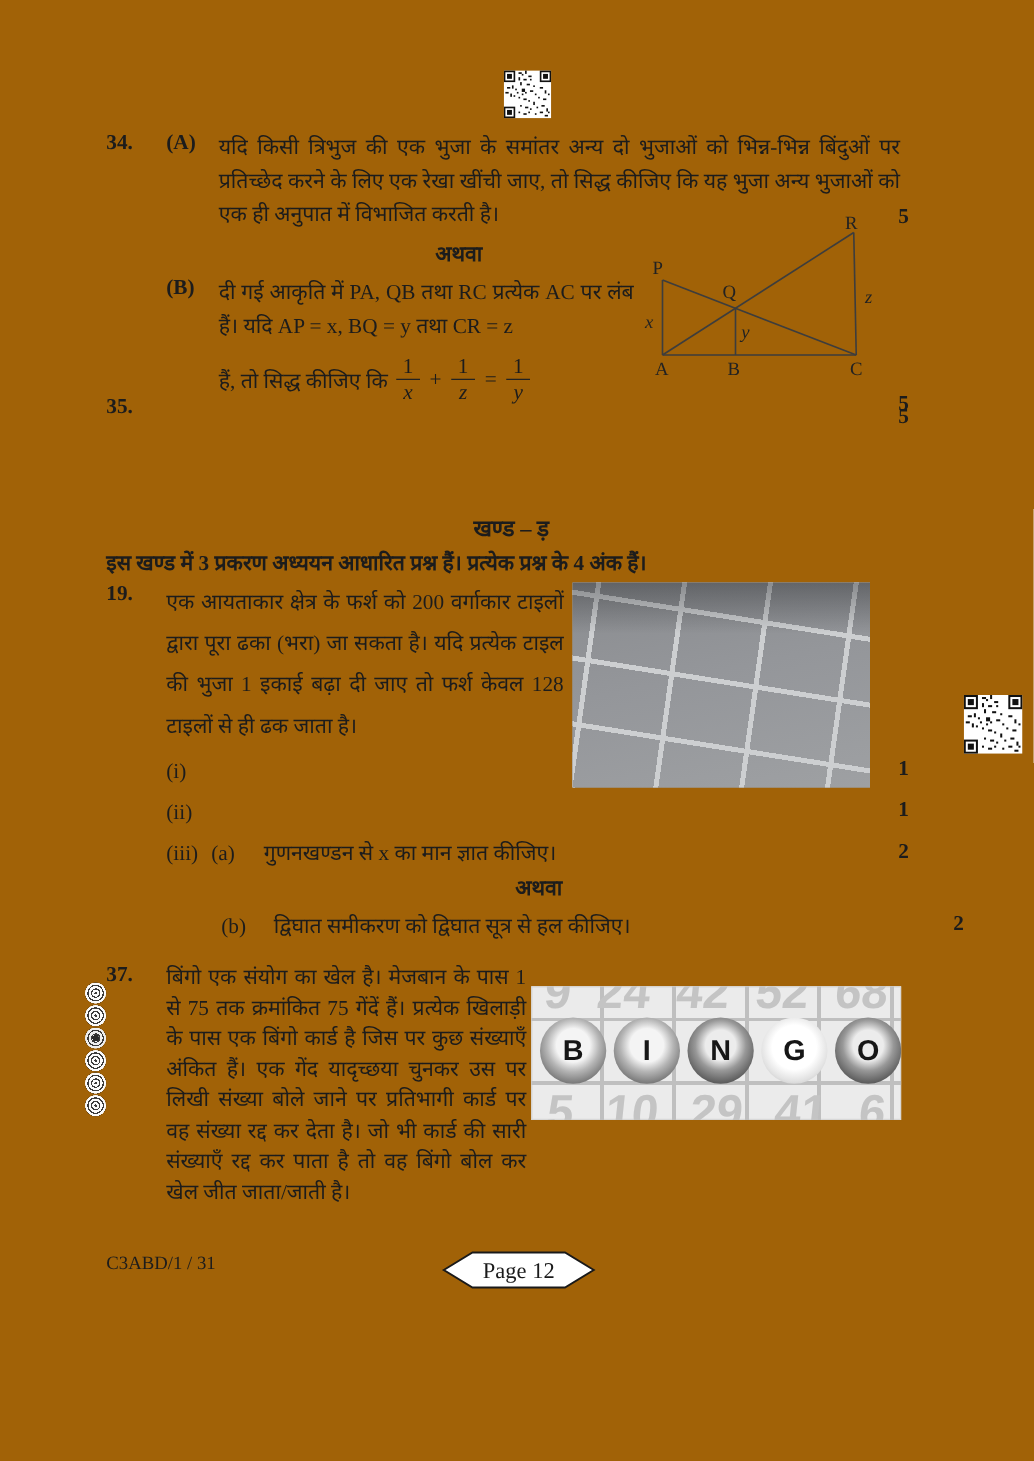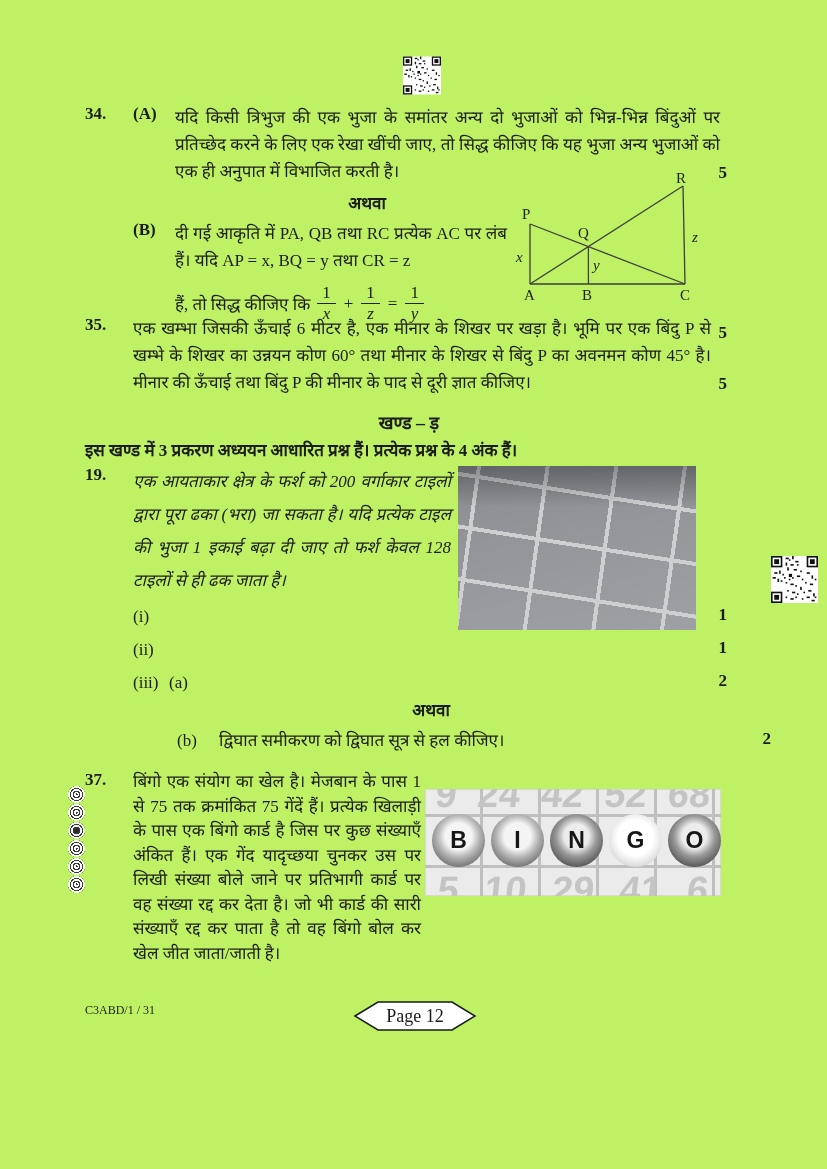--- a/index.html
+++ b/index.html
@@ -1,17 +1,17 @@
 <!DOCTYPE html>
 <html><head>
 <meta charset="utf-8">
 <style>
   html,body{margin:0;padding:0;background:#fff;}
   .page{
-    position:relative;width:827px;height:1169px;background:#bef264;overflow:hidden;
+    position:relative;width:827px;height:1169px;background:#a16207;overflow:hidden;
     font-family:"Liberation Serif","DejaVu Serif",serif;font-size:17px;color:#1c1c1c;
   }
   .abs{position:absolute;}
   p{margin:0;}
   .just{text-align:justify;text-justify:inter-word;}
   .b{font-weight:normal;}
   .marks{font-weight:bold;position:absolute;right:6px;bottom:2px;}
   .qrow{display:flex;align-items:flex-start;}
   .qnum{width:48px;font-weight:bold;flex:0 0 48px;}
   .sublabel{width:42px;flex:0 0 42px;font-weight:bold;}
@@ -38,21 +38,21 @@
   
   .q35{left:85px;top:315px;width:648px;}
   .q35-text{width:578px;}
 
   
   .secd-title{left:85px;top:410px;width:648px;text-align:center;font-weight:bold;font-size:18px;}
   .secd-note{left:85px;top:438px;width:648px;font-weight:bold;}
 
   
   .q36{left:85px;top:465px;width:648px;}
-  .q36-intro{width:318px;line-height:33px;font-style:italic;}
+  .q36-intro{width:318px;line-height:33px;}
   .item{position:relative;display:flex;margin-top:6px;line-height:27px;}
   .ilabel{flex:0 0 36px;}
   .isub{flex:0 0 42px;}
   .itext-narrow{width:250px;}
   .itext-wide{width:470px;}
   .or36{width:500px;margin:2px 0 2px 48px;}
   .item-b{margin-left:44px;}
 
   
   .tiles{left:458px;top:466px;width:238px;height:164px;overflow:hidden;background:#97999c;}
@@ -91,21 +91,21 @@
     background:repeating-radial-gradient(circle at 50% 50%, #3c3c3c 0 1px, #fbfbfb 1px 2.8px);}
   .spiral.dark{background:
     radial-gradient(circle at 50% 50%, #2b2b2b 0 2.6px, rgba(0,0,0,0) 2.7px),
     repeating-radial-gradient(circle at 50% 50%, #3c3c3c 0 1px, #efefef 1px 2.8px);}
 
   
   .qr-top{left:403px;top:56px;width:38px;height:39px;}
   .qr-right{left:771px;top:556px;width:47px;height:47px;}
 
   
-  .footer-code{left:85px;top:1003px;font-size:12px;}
+  .footer-code{left:85px;top:1003px;font-size:15px;}
   .footer-page{left:352px;top:999px;}
   .footer-page text{font-family:"Liberation Serif",serif;font-size:18px;fill:#1a1a1a;}
 </style>
 </head>
 <body>
 
 <div class="page">
 
   <svg width="0" height="0" style="position:absolute" aria-hidden="true">
     <defs>
@@ -230,21 +230,20 @@
     <text x="168" y="128">C</text>
     <text class="it" x="4" y="90">x</text>
     <text class="it" x="81" y="98">y</text>
     <text class="it" x="180" y="70">z</text>
   </svg>
 
   <section class="abs q35">
     <div class="qrow" style="position:relative;">
       <span class="qnum">35.</span>
       <div class="q35-text">
-        <p class="just lh27">एक खम्भा जिसकी ऊँचाई 6 मीटर है, एक मीनार के शिखर पर खड़ा है। भूमि पर एक बिंदु P से खम्भे के शिखर का उन्नयन कोण 60° तथा मीनार के शिखर से बिंदु P का अवनमन कोण 45° है। मीनार की ऊँचाई तथा बिंदु P की मीनार के पाद से दूरी ज्ञात कीजिए।</p>
       </div>
       <span class="marks">5</span>
     </div>
   </section>
 
   <div class="abs secd-title">खण्ड – ड़</div>
   <div class="abs secd-note">इस खण्ड में 3 प्रकरण अध्ययन आधारित प्रश्न हैं। प्रत्येक प्रश्न के 4 अंक हैं।</div>
 
   <section class="abs q36">
     <div class="qrow">
@@ -258,20 +257,21 @@
         </div>
 
         <div class="item">
           <span class="ilabel">(ii)</span>
           <span class="marks">1</span>
         </div>
 
         <div class="item">
           <span class="ilabel">(iii)</span>
           <span class="isub">(a)</span>
+          <p class="itext-wide">गुणनखण्डन से x का मान ज्ञात कीजिए।</p>
           <span class="marks">2</span>
         </div>
 
         <div class="or-center or36">अथवा</div>
 
         <div class="item item-b">
           <span class="isub">(b)</span>
           <p class="itext-wide">द्विघात समीकरण को द्विघात सूत्र से हल कीजिए।</p>
           <span class="marks" style="right:-38px;">2</span>
         </div>

